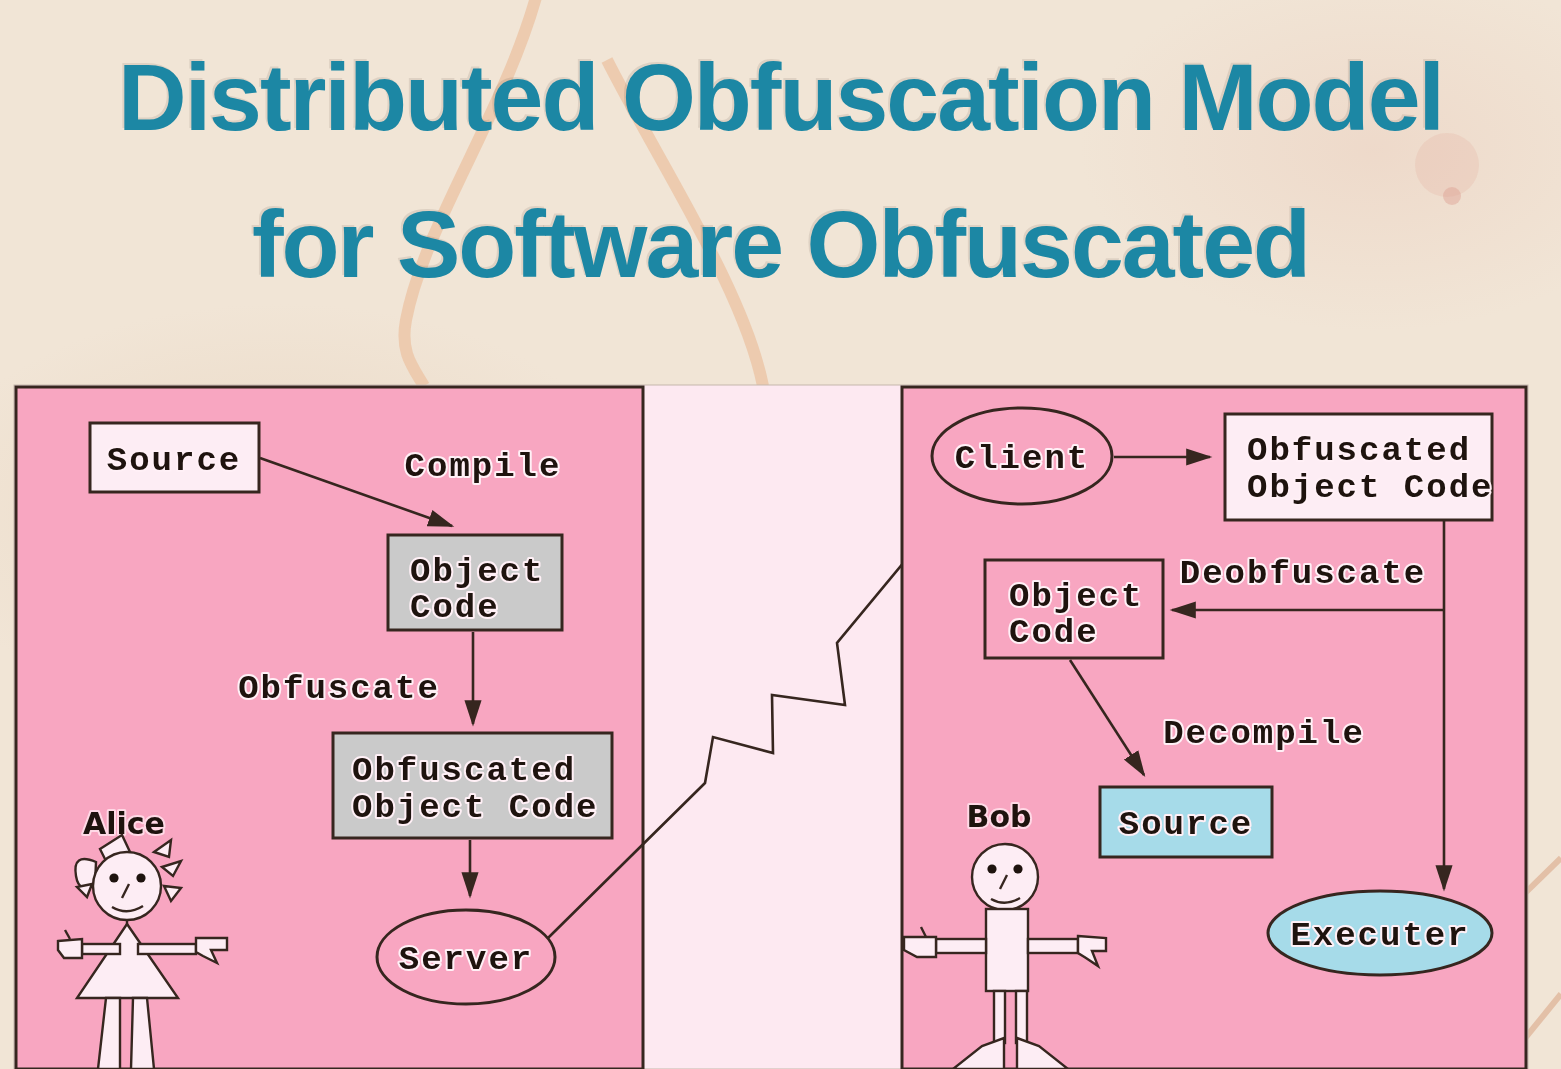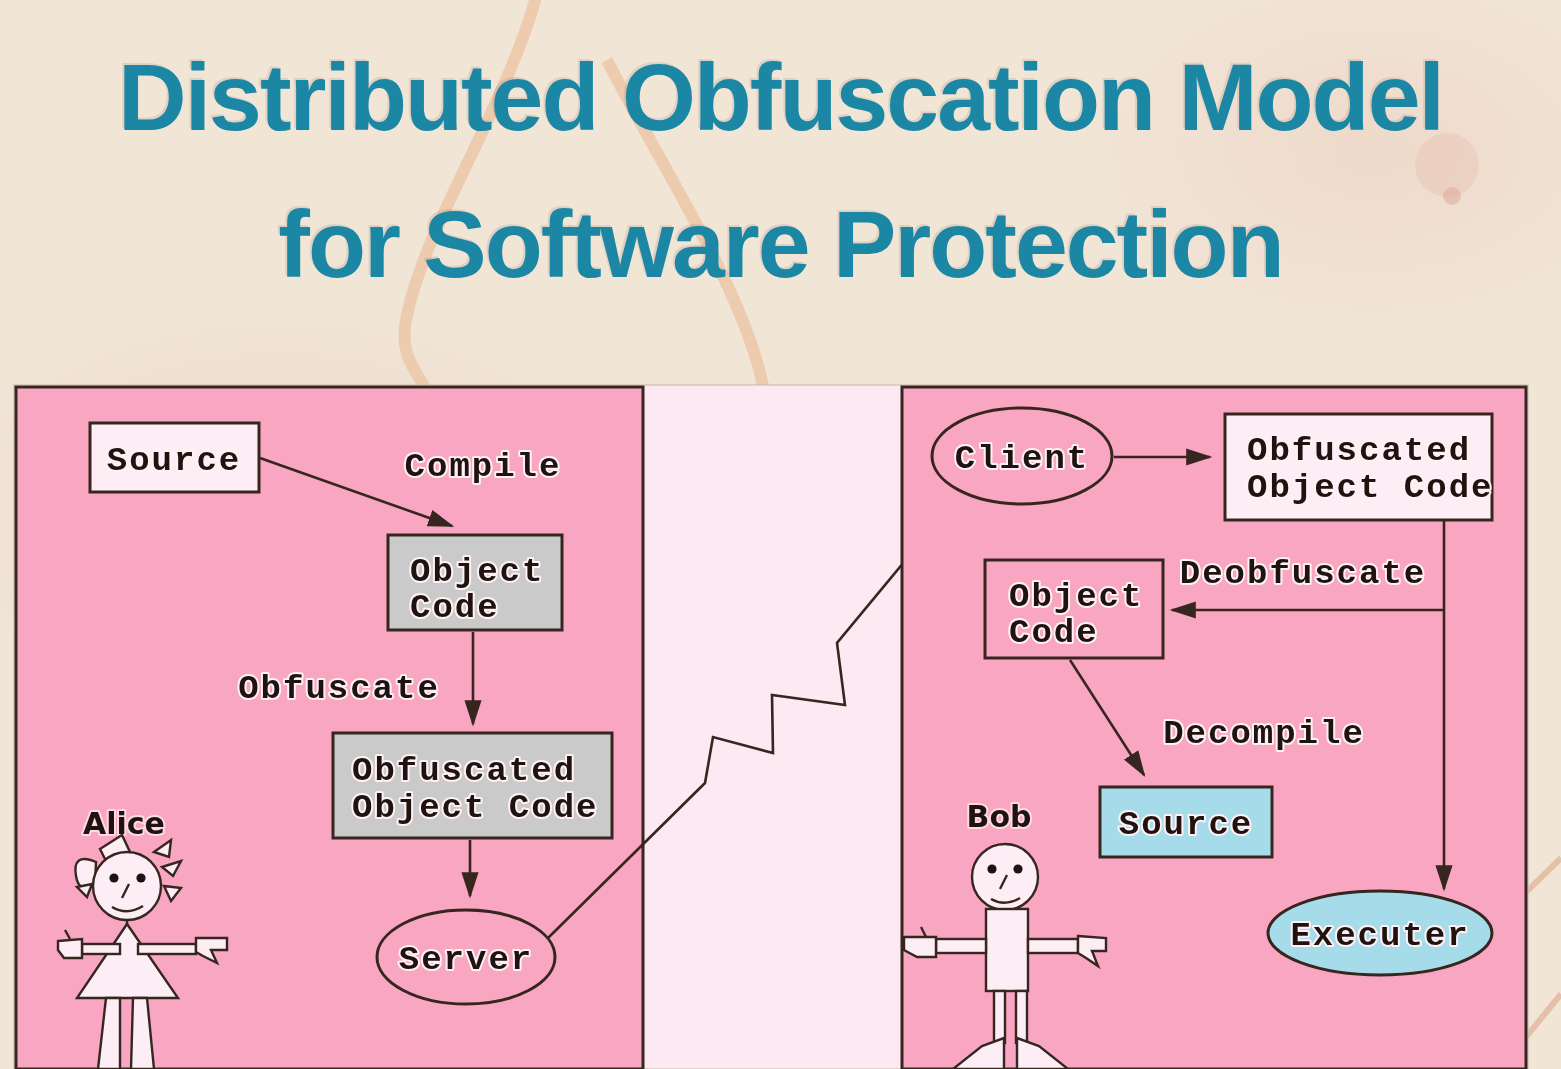--- a/index.html
+++ b/index.html
@@ -61,21 +61,21 @@
     <path d="M538,-10 C506,110 424,225 406,320 C400,352 412,366 424,386" fill="none" stroke="#ecc9ad" stroke-width="12" opacity="0.95"></path>
     <path d="M607,60 C660,165 744,290 763,386" fill="none" stroke="#ecc9ad" stroke-width="12" opacity="0.95"></path>
     <circle cx="1447" cy="165" r="32" fill="#e4b7a6" opacity="0.30"></circle>
     <circle cx="1452" cy="196" r="9" fill="#dd9f92" opacity="0.45"></circle>
     <path d="M1516,902 L1561,858" stroke="#e0b79c" stroke-width="6" opacity="0.8"></path>
     <path d="M1500,1069 L1561,994" stroke="#e0b79c" stroke-width="6" opacity="0.8"></path>
   </svg>
 
   <div class="title">
     <div>Distributed Obfuscation Model</div>
-    <div>for Software Protection</div>
+    <div>for Software Obfuscated</div>
   </div>
 
   <svg width="1561" height="1069" viewBox="0 0 1561 1069" style="position:absolute;left:0;top:0">
     <defs>
       <marker id="arr" viewBox="0 0 12 10" refX="10" refY="5" markerWidth="11" markerHeight="10" orient="auto">
         <path d="M0,1.4 L11,5 L0,8.6 Z" fill="#36261f"></path>
       </marker>
     </defs>
 
     <rect x="14" y="385" width="1514" height="684" fill="#fde9f1" stroke="#c5b8ab" stroke-width="1"></rect>

